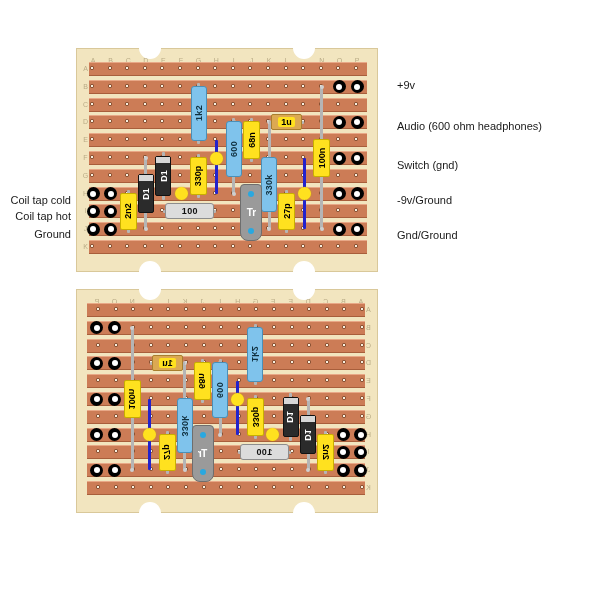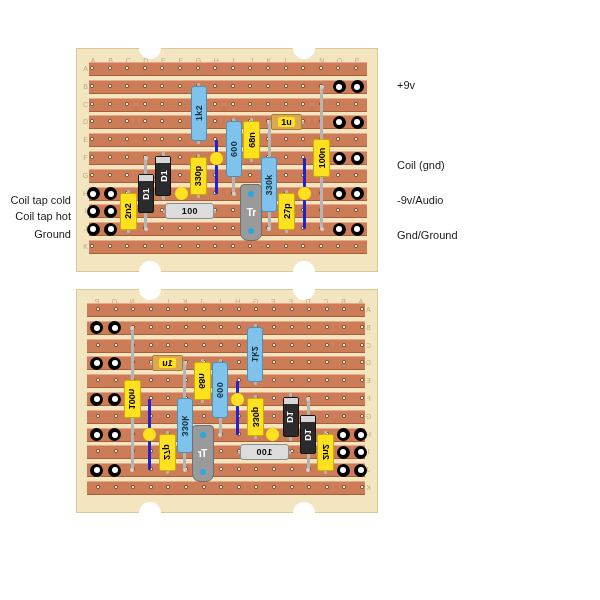--- a/index.html
+++ b/index.html
@@ -784,21 +784,22 @@
         <div class="pad" style="left: 9.5px; top: 138.1px;"></div>
         <div class="pad" style="left: 27.1px; top: 138.1px;"></div>
         <div class="pad" style="left: 9.5px; top: 155.9px;"></div>
         <div class="pad" style="left: 27.1px; top: 155.9px;"></div>
         <div class="pad" style="left: 9.5px; top: 173.7px;"></div>
         <div class="pad" style="left: 27.1px; top: 173.7px;"></div>
       </div>
   </div>
 
   <div class="anno right" style="left:397px;top:79px;">+9v</div>
-  <div class="anno right" style="left:397px;top:159px;">Coil (gnd)</div>
-  <div class="anno right" style="left:397px;top:194px;">-9v/Audio</div>
+  <div class="anno right" style="left:397px;top:120px;">Audio (600 ohm headphones)</div>
+  <div class="anno right" style="left:397px;top:159px;">Switch (gnd)</div>
+  <div class="anno right" style="left:397px;top:194px;">-9v/Ground</div>
   <div class="anno right" style="left:397px;top:229px;">Gnd/Ground</div>
 
   <div class="anno left" style="left:-9px;top:194px;width:80px;">Coil tap cold</div>
   <div class="anno left" style="left:-9px;top:210px;width:80px;">Coil tap hot</div>
   <div class="anno left" style="left:-9px;top:228px;width:80px;">Ground</div>
 
 </div>
 
 </body></html>

